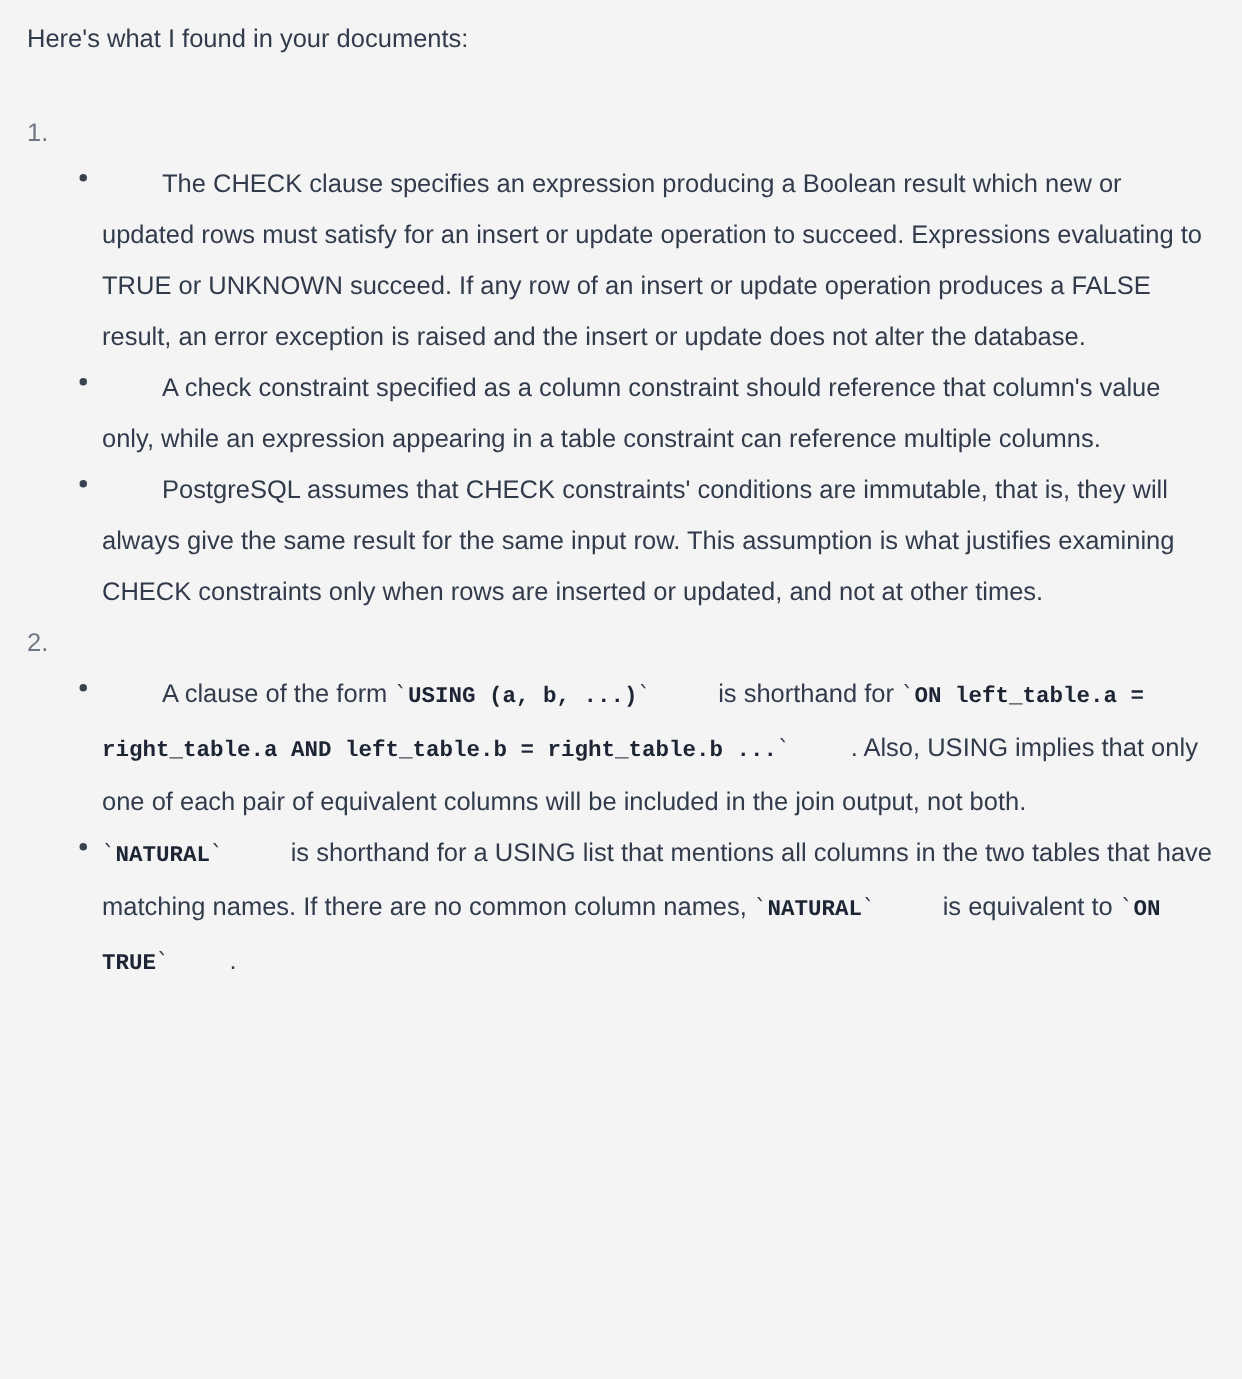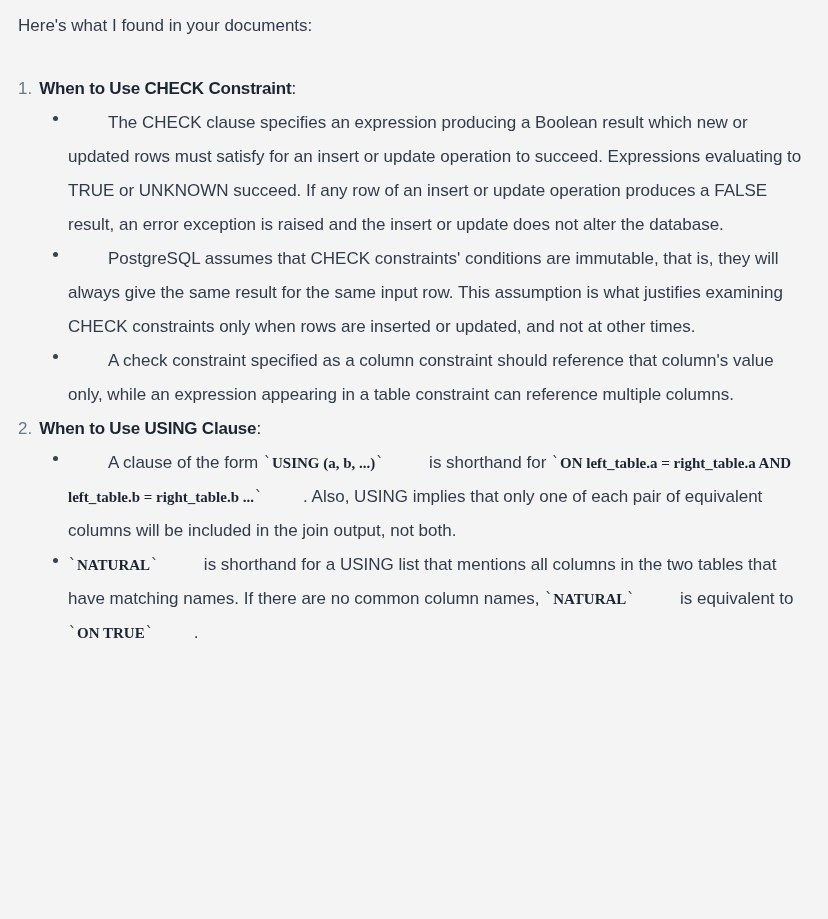--- a/index.html
+++ b/index.html
@@ -28,45 +28,43 @@
     background:var(--dot,#39424f);
   }
   .bullet-text{display:inline;}
   .txt{display:inline;margin-left:40px;}
   .codewrap{display:inline;white-space:pre-wrap;}
   .tick{
     font-family:"DejaVu Sans Mono","Liberation Mono",monospace;
     font-size:15px;font-weight:normal;color:var(--text,#323b4c);
   }
   code.code{
-    font-family:Liberation Serif, serif;
+    font-family:Liberation Mono, monospace;
     font-weight:bold;font-size:15px;color:var(--heading,#1d2534);
   }
 </style>
 </head>
 <body>
 
 <div class="page">
   <p class="intro">Here's what I found in your documents:</p>
   <ol class="sections">
       <li class="section">
         <div class="section-row">
           <span class="num">1.</span>
-          <div class="section-body"><span class="title">When to Use CHECK Constraint</span><span class="colon">:</span></div>
         </div>
         <ul class="bullets">
           <li class="bullet"><span class="dot"></span><span class="bullet-text"><span class="txt">The CHECK clause specifies an expression producing a Boolean result which new or updated rows must satisfy for an insert or update operation to succeed. Expressions evaluating to TRUE or UNKNOWN succeed. If any row of an insert or update operation produces a FALSE result, an error exception is raised and the insert or update does not alter the database.</span></span></li>
+          <li class="bullet"><span class="dot"></span><span class="bullet-text"><span class="txt">A check constraint specified as a column constraint should reference that column's value only, while an expression appearing in a table constraint can reference multiple columns.</span></span></li>
           <li class="bullet"><span class="dot"></span><span class="bullet-text"><span class="txt">PostgreSQL assumes that CHECK constraints' conditions are immutable, that is, they will always give the same result for the same input row. This assumption is what justifies examining CHECK constraints only when rows are inserted or updated, and not at other times.</span></span></li>
-          <li class="bullet"><span class="dot"></span><span class="bullet-text"><span class="txt">A check constraint specified as a column constraint should reference that column's value only, while an expression appearing in a table constraint can reference multiple columns.</span></span></li>
         </ul>
       </li>
       <li class="section">
         <div class="section-row">
           <span class="num">2.</span>
-          <div class="section-body"><span class="title">When to Use USING Clause</span><span class="colon">:</span></div>
         </div>
         <ul class="bullets">
           <li class="bullet"><span class="dot"></span><span class="bullet-text"><span class="txt">A clause of the form </span><span class="codewrap"><span class="tick">`</span><code class="code">USING (a, b, ...)</code><span class="tick">`</span></span><span class="txt"> is shorthand for </span><span class="codewrap"><span class="tick">`</span><code class="code">ON left_table.a = right_table.a AND left_table.b = right_table.b ...</code><span class="tick">`</span></span><span class="txt">. Also, USING implies that only one of each pair of equivalent columns will be included in the join output, not both.</span></span></li>
           <li class="bullet"><span class="dot"></span><span class="bullet-text"><span class="codewrap"><span class="tick">`</span><code class="code">NATURAL</code><span class="tick">`</span></span><span class="txt"> is shorthand for a USING list that mentions all columns in the two tables that have matching names. If there are no common column names, </span><span class="codewrap"><span class="tick">`</span><code class="code">NATURAL</code><span class="tick">`</span></span><span class="txt"> is equivalent to </span><span class="codewrap"><span class="tick">`</span><code class="code">ON TRUE</code><span class="tick">`</span></span><span class="txt">.</span></span></li>
         </ul>
       </li>
     </ol>
 </div>
 
 </body></html>

